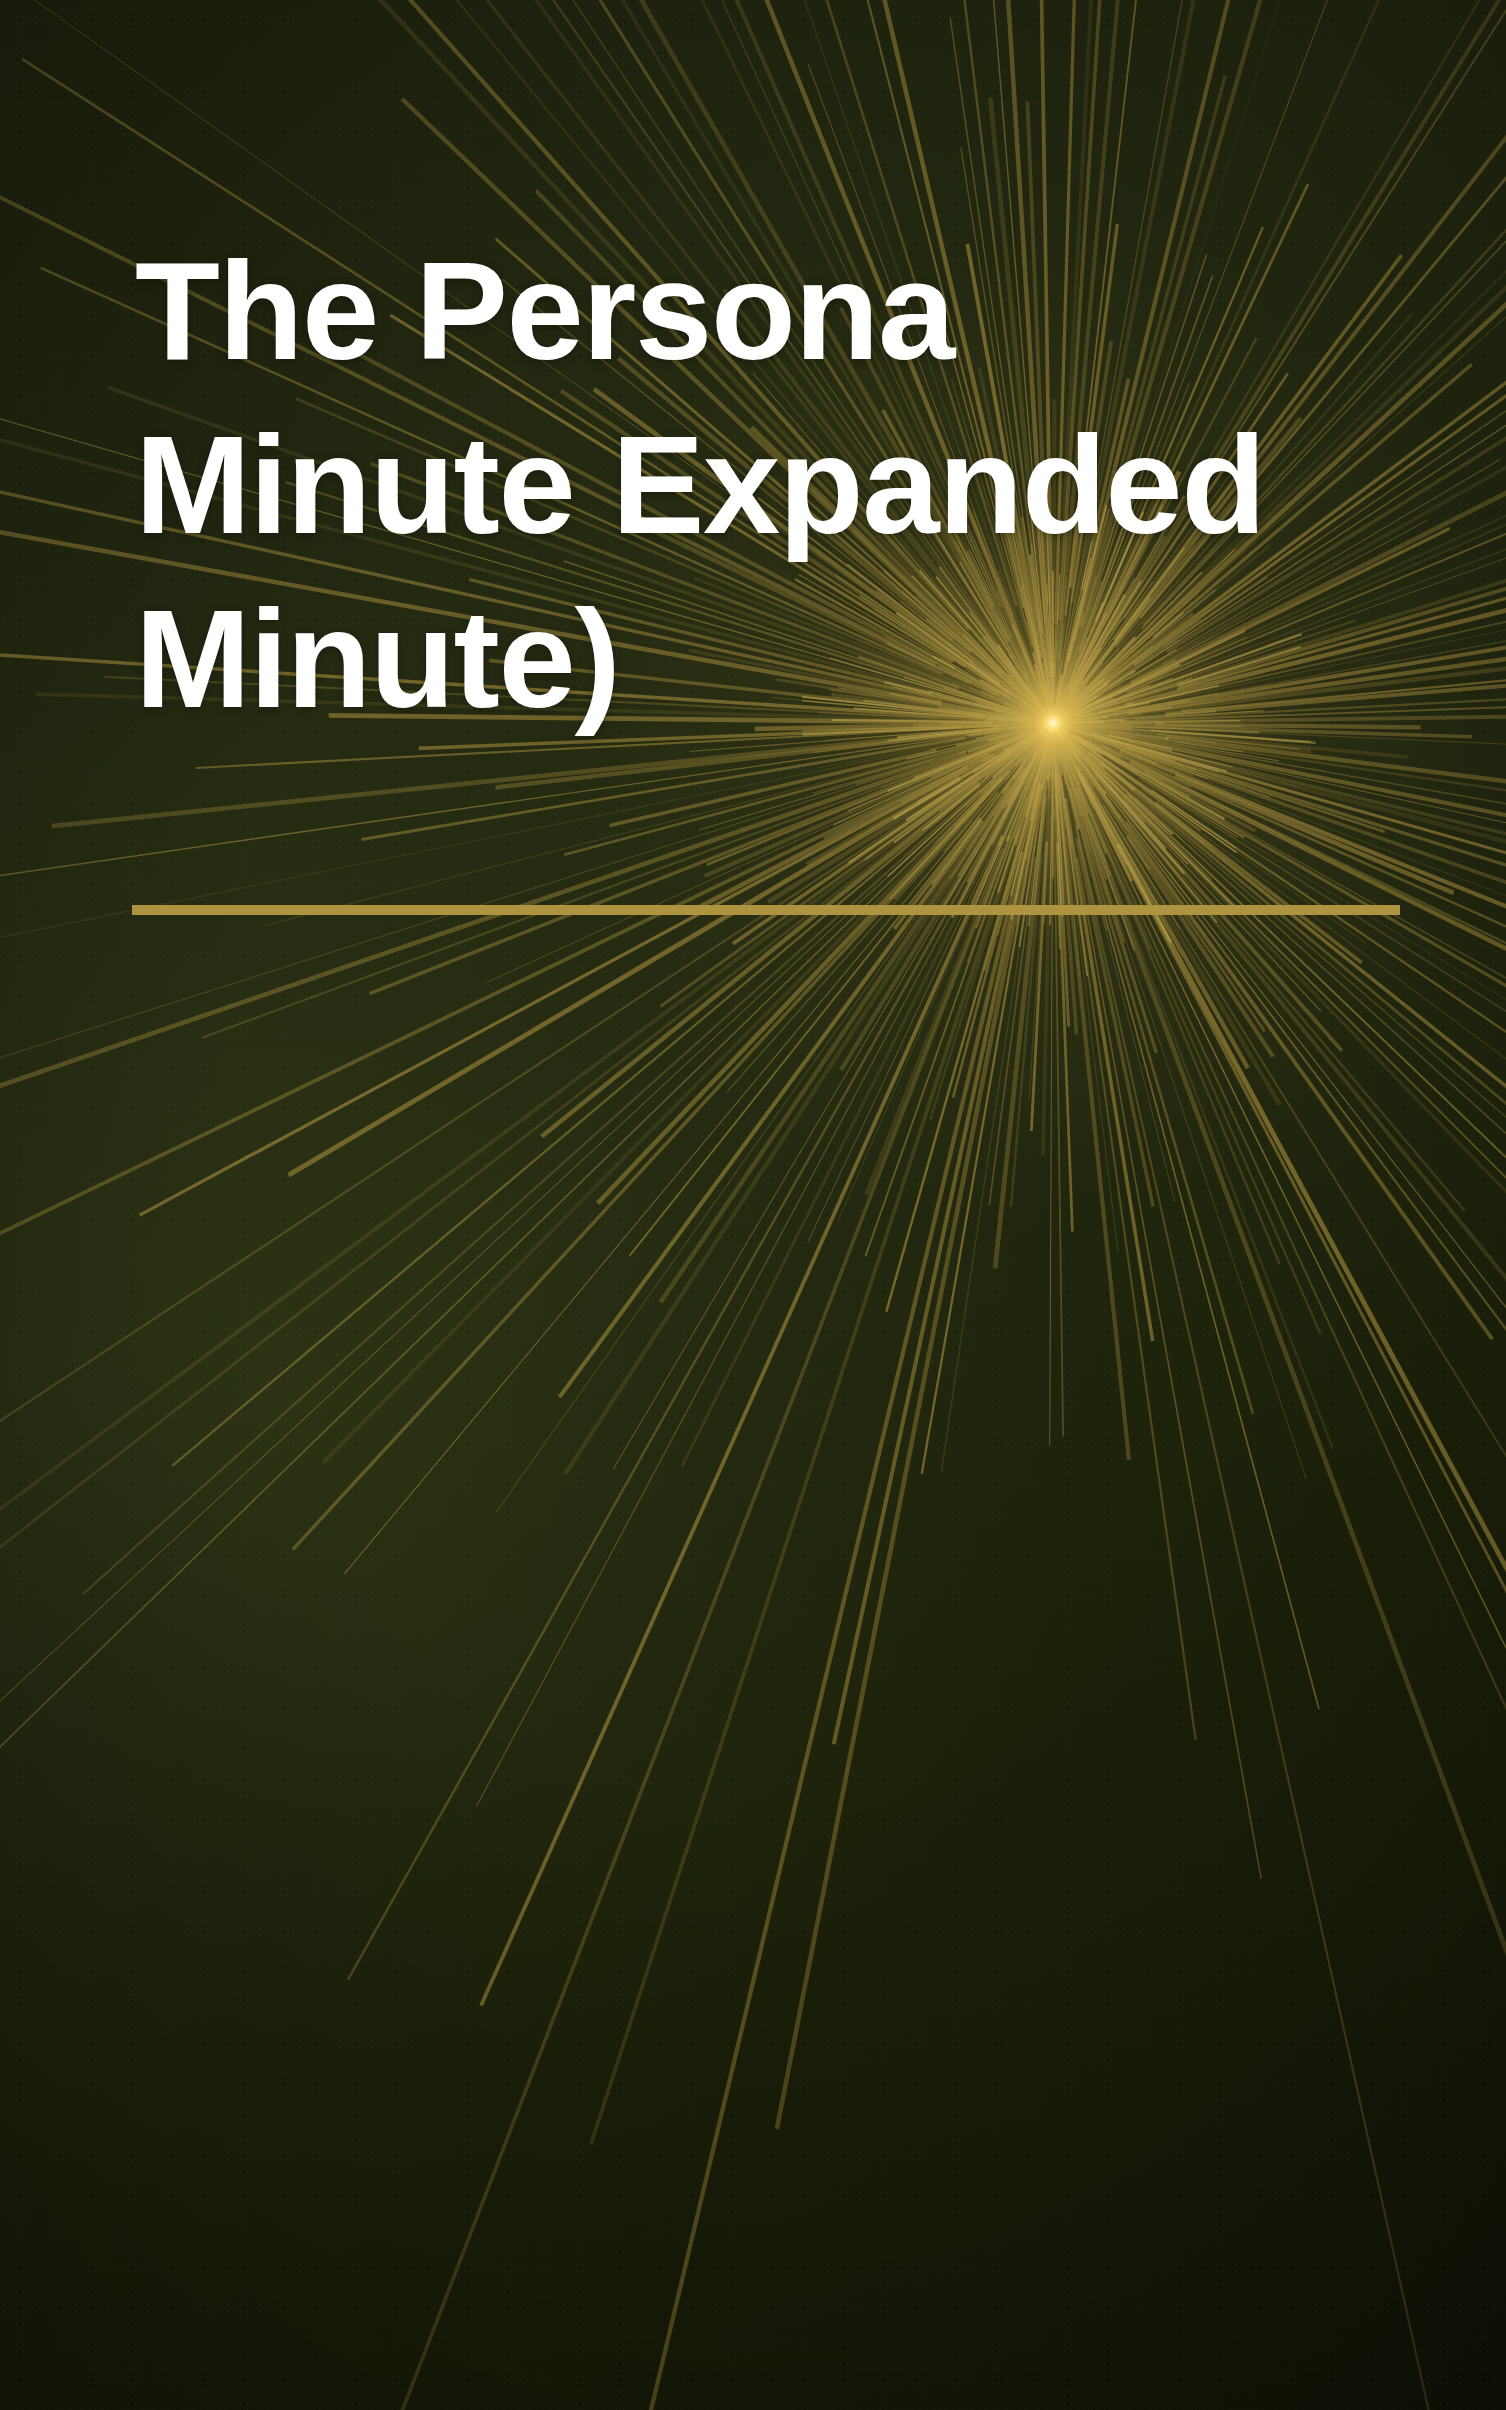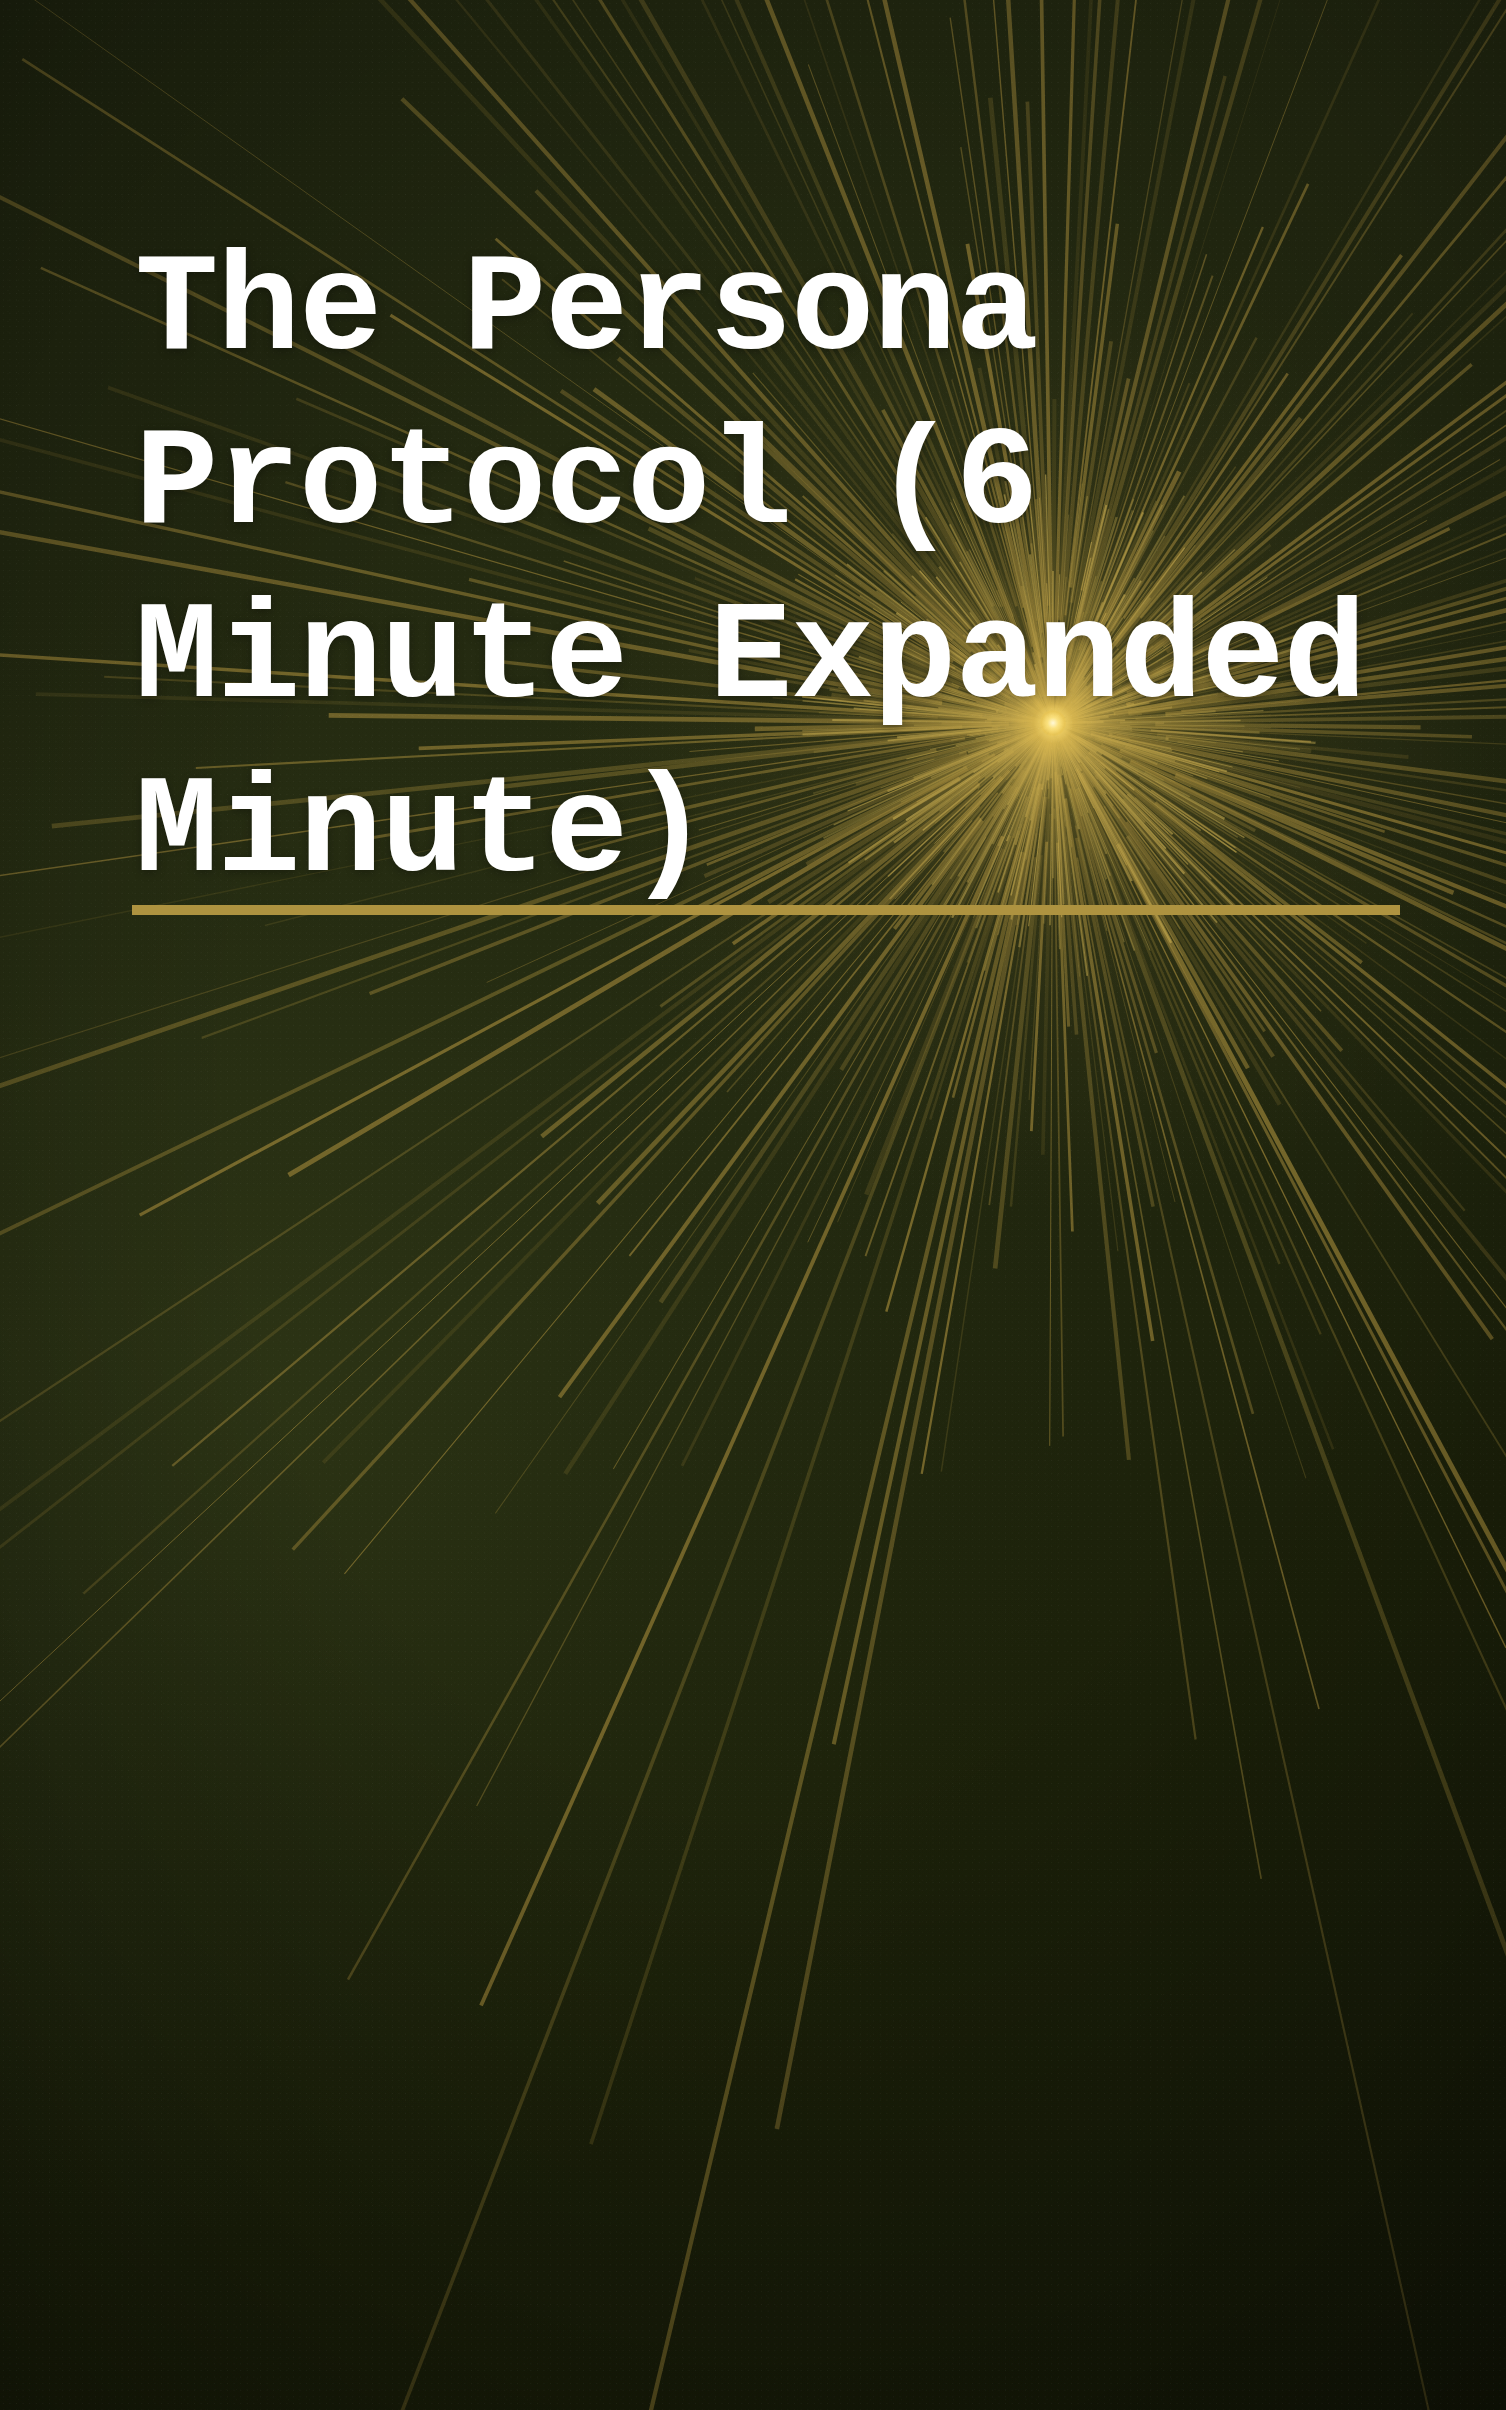--- a/index.html
+++ b/index.html
@@ -7,21 +7,21 @@
     padding: 0;
     background: #000;
   }
 
   #cover {
     position: relative;
     width: 1507px;
     height: 2411px;
     overflow: hidden;
     background: #1d230d;
-    font-family: Liberation Mono, monospace;
+    font-family: Liberation Sans, sans-serif;
   }
 
   
   .bg-base {
     position: absolute;
     inset: 0;
     background:
       linear-gradient(150deg,
         #1f250f 0%,
         #242a11 28%,
@@ -915,21 +915,20 @@
       <ellipse cx="1118" cy="768" rx="520" ry="520" fill="url(#hazeGrad)"></ellipse>
     </svg>
     <div class="burst-glow"></div>
   </div>
 
   <div class="bg-vignette"></div>
   <div class="noise"></div>
 
   <div class="title-block">
     <span class="title-line">The Persona</span>
-    <span class="title-line">Protocol (6</span>
     <span class="title-line">Minute Expanded</span>
     <span class="title-line">Minute)</span>
   </div>
 
   <div class="title-rule"></div>
 
 
 </div>
 
 

